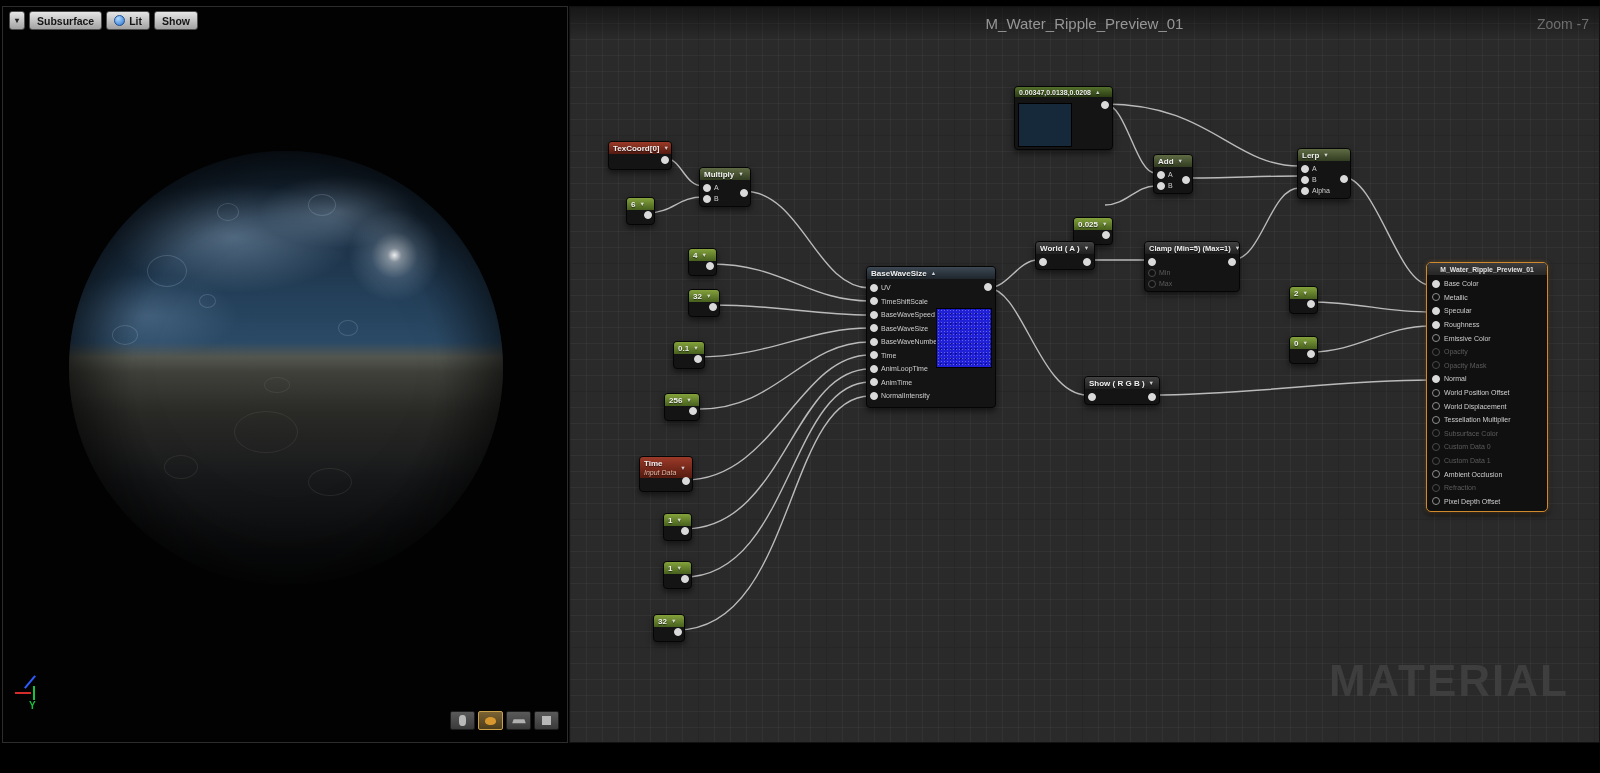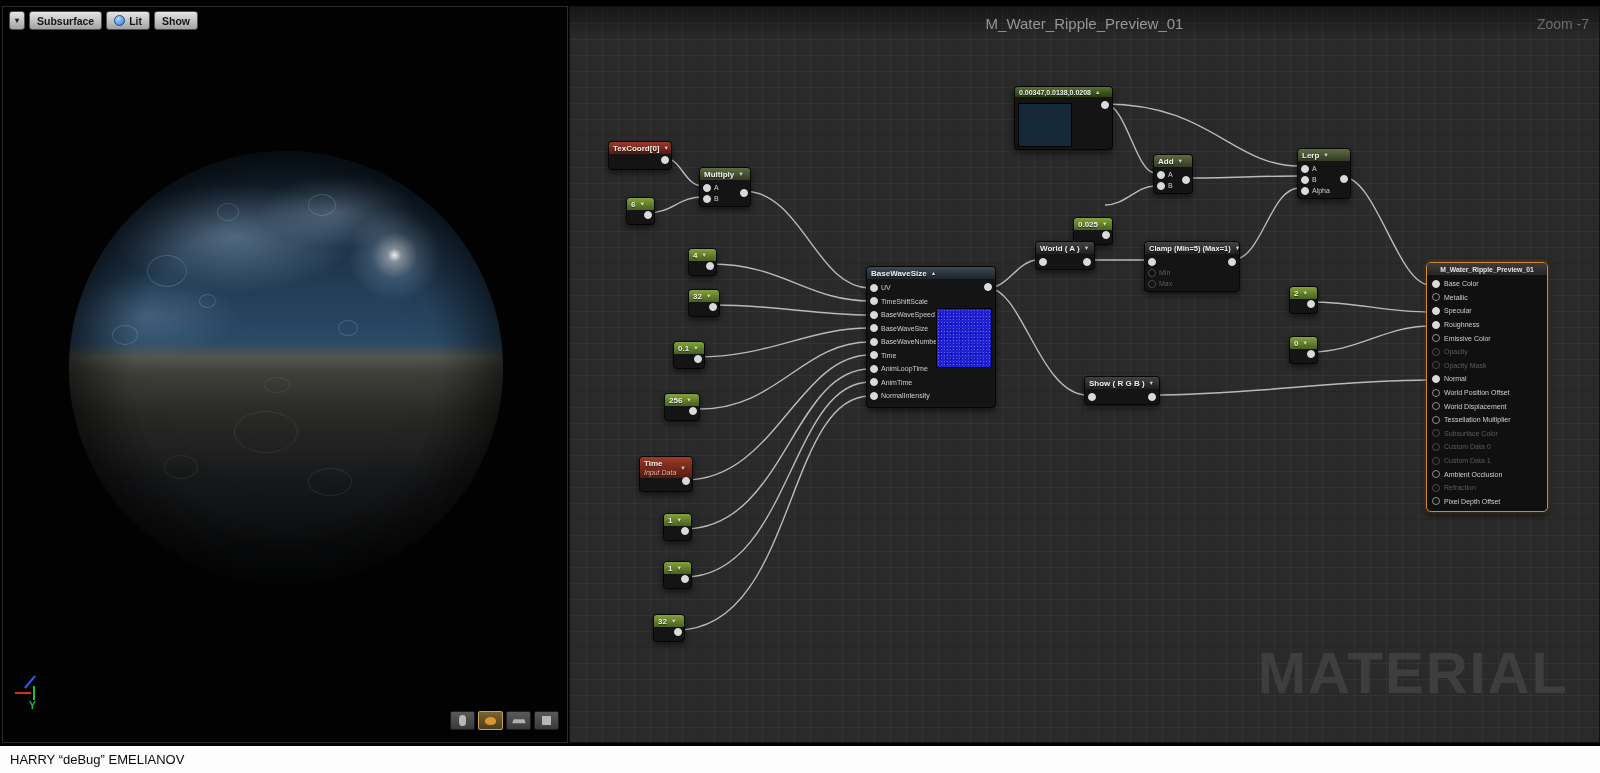--- a/index.html
+++ b/index.html
@@ -48,21 +48,21 @@
     background-color:#2a2a2a;
     background-image:
       linear-gradient(rgba(255,255,255,.035) 1px,transparent 1px),
       linear-gradient(90deg,rgba(255,255,255,.035) 1px,transparent 1px),
       linear-gradient(rgba(0,0,0,.28) 1px,transparent 1px),
       linear-gradient(90deg,rgba(0,0,0,.28) 1px,transparent 1px);
     background-size:16px 16px,16px 16px,128px 128px,128px 128px;}
   #graph-header{position:absolute;top:0;left:0;right:0;height:32px;display:flex;align-items:center;justify-content:center;
     background:linear-gradient(rgba(8,8,8,.55),rgba(8,8,8,0));color:#969696;font-size:15px;z-index:4;}
   #zoom-label{position:absolute;top:9px;right:10px;color:#6e6e6e;font-size:14px;z-index:4;}
-  #watermark{position:absolute;right:30px;bottom:36px;font-size:58px;font-weight:bold;color:#3e3e3e;letter-spacing:2px;z-index:0;text-align:right;}
+  #watermark{position:absolute;right:30px;bottom:36px;font-size:44px;font-weight:bold;color:#3e3e3e;letter-spacing:2px;z-index:0;text-align:right;}
 
   #wires{position:absolute;inset:0;z-index:1;pointer-events:none;}
   .wire{stroke:#d4d4d4;stroke-width:1.4;fill:none;opacity:.85;}
 
   .gnode{position:absolute;background:#141414;border:1px solid #050505;border-radius:4px;box-shadow:0 3px 6px rgba(0,0,0,.55);
          color:#e8e8e8;z-index:2;}
   .nhead{display:flex;align-items:center;justify-content:flex-start;gap:4px;padding:1.5px 4px;font-size:8px;font-weight:bold;
          border-radius:3px 3px 0 0;white-space:nowrap;color:#f0f0f0;text-shadow:0 1px 1px rgba(0,0,0,.6);}
   .arrow{font-size:5.5px;opacity:.85;}
   .h-green{background:linear-gradient(#84a23c,#47601e);}
@@ -534,17 +534,14 @@
             <span class="plabel dim">Refraction</span>
           </div>
         <div class="mrow">
             <span class="pin"></span>
             <span class="plabel">Pixel Depth Offset</span>
           </div>
       </div>
     </div>
   </div>
 
-  <div id="credit-bar">
-    <span>HARRY “deBug” EMELIANOV</span>
-  </div>
 
 </div>
 
 </body></html>

